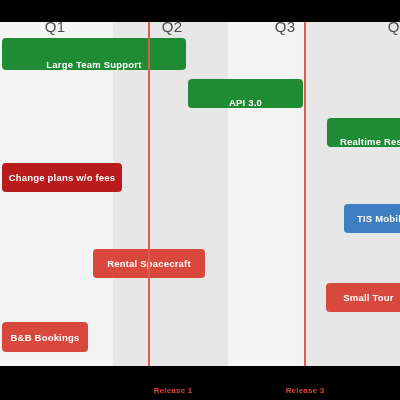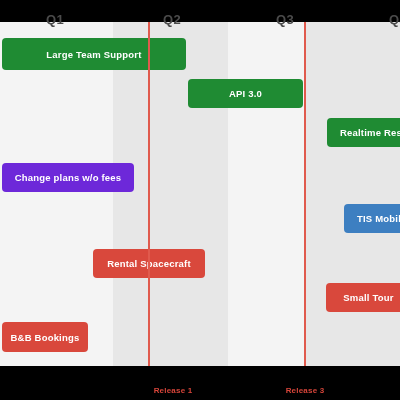--- a/index.html
+++ b/index.html
@@ -24,23 +24,23 @@
     left: 0;
     width: 400px;
     background: #000000;
     z-index: 40;
   }
   .axis-top { top: 0; height: 22px; }
   .axis-bottom { top: 366px; height: 34px; }
 
   .qtick {
     position: absolute;
-    top: 12px;
-    font-size: 13px;
-    font-weight: bold;
+    top: 18px;
+    font-size: 15px;
+    font-weight: normal;
     color: #4b4b4b;
     letter-spacing: 0.3px;
     transform: translateX(-50%);
     white-space: nowrap;
   }
 
   
   .plot {
     position: absolute;
     left: 0;
@@ -88,21 +88,21 @@
     color: #ffffff;
     font-size: 9.5px;
     font-weight: bold;
     white-space: nowrap;
     overflow: hidden;
     z-index: 20;
     box-sizing: border-box;
     padding: 0 6px;
     letter-spacing: 0.2px;
   }
-  .bar.green { background: #1f8b33; }
+  .bar.green { background: #1f8b33; align-items: flex-end; }
   .bar.blue  { background: #3d7fc1; }
   .bar.red   { background: #d9483c; }
   .bar-label { pointer-events: none; }
 </style>
 </head>
 <body>
 
 <div id="chart">
 
   <div class="plot">
@@ -113,21 +113,21 @@
     <div id="bars">
         <div class="bar green" style="left: 2px; top: 16px; width: 184px; height: 32px; background: rgb(31, 139, 51);">
           <span class="bar-label">Large Team Support</span>
         </div>
         <div class="bar green" style="left: 188px; top: 57px; width: 115px; height: 29px; background: rgb(31, 139, 51);">
           <span class="bar-label">API 3.0</span>
         </div>
         <div class="bar green" style="left: 327px; top: 96px; width: 88px; height: 29px; background: rgb(31, 139, 51);">
           <span class="bar-label">Realtime Res</span>
         </div>
-        <div class="bar blue" style="left: 2px; top: 141px; width: 132px; height: 29px; background: #6d28d9;">
+        <div class="bar blue" style="left: 2px; top: 141px; width: 120px; height: 29px; background: #b91c1c;">
           <span class="bar-label">Change plans w/o fees</span>
         </div>
         <div class="bar blue" style="left: 344px; top: 182px; width: 70px; height: 29px; background: rgb(61, 127, 193);">
           <span class="bar-label">TIS Mobil</span>
         </div>
         <div class="bar red" style="left: 93px; top: 227px; width: 112px; height: 29px; background: rgb(217, 72, 60);">
           <span class="bar-label">Rental Spacecraft</span>
         </div>
         <div class="bar red" style="left: 326px; top: 261px; width: 85px; height: 29px; background: rgb(217, 72, 60);">
           <span class="bar-label">Small Tour</span>

